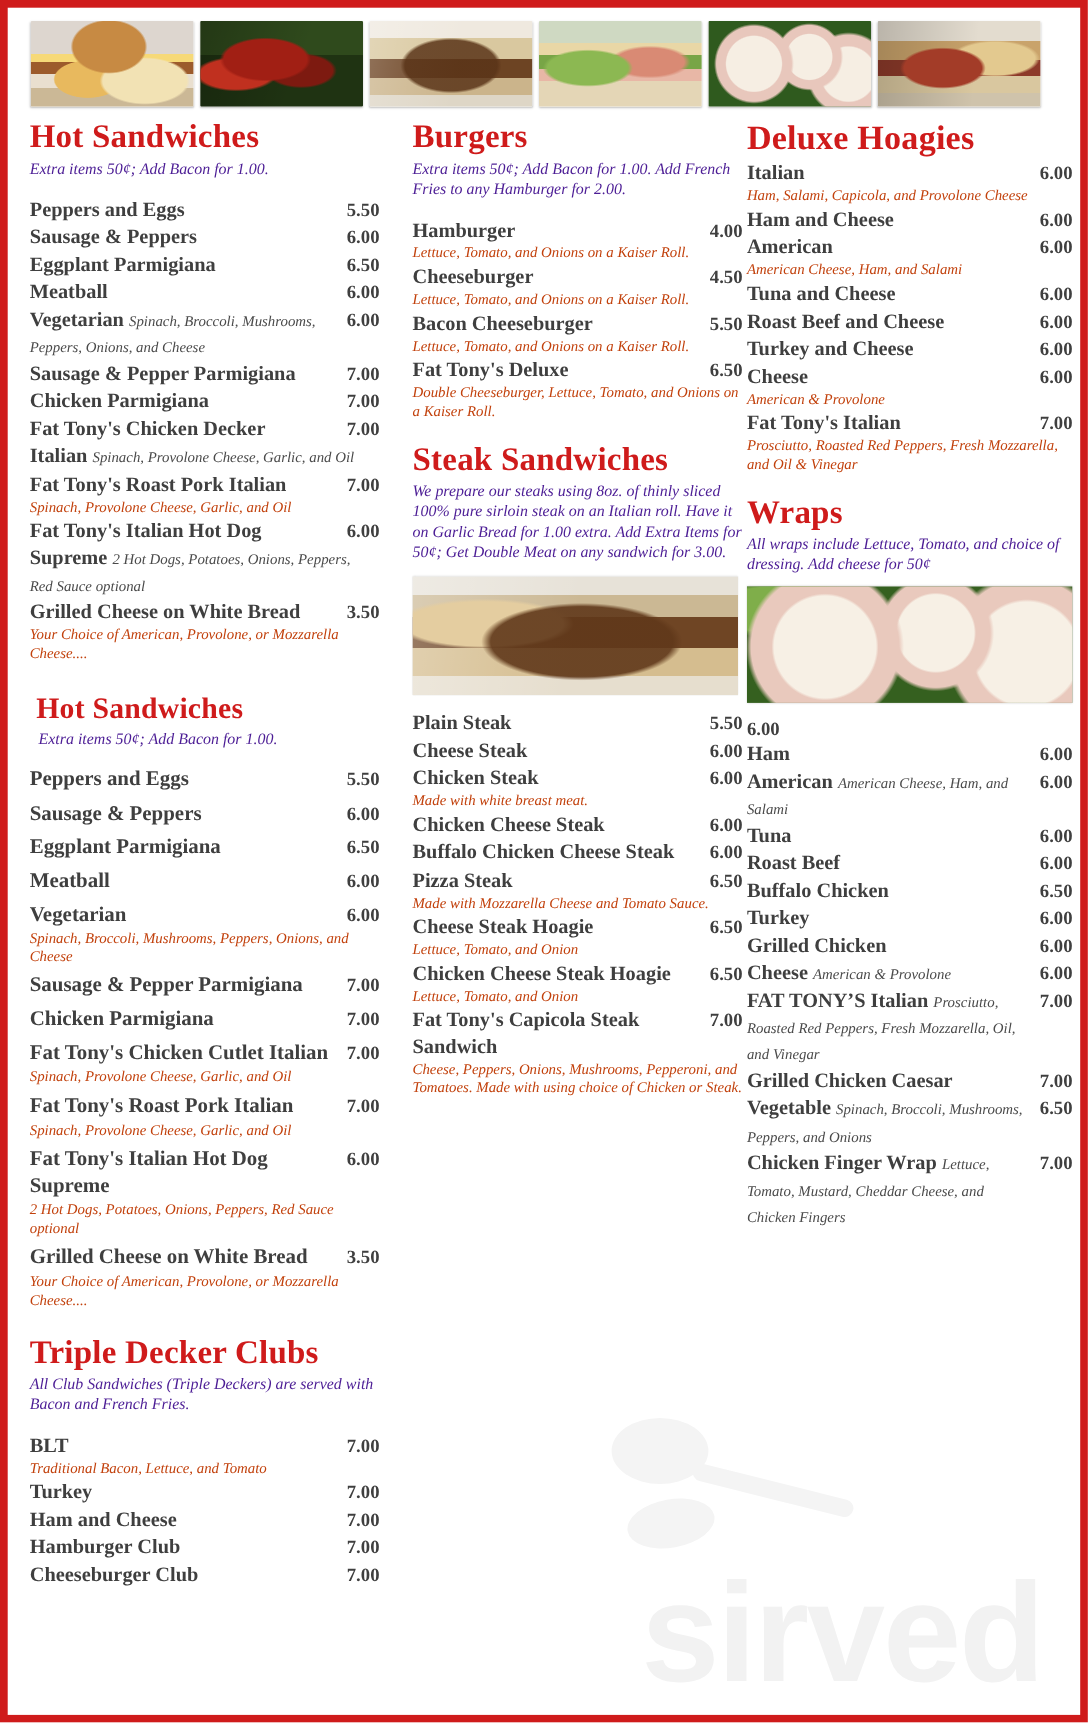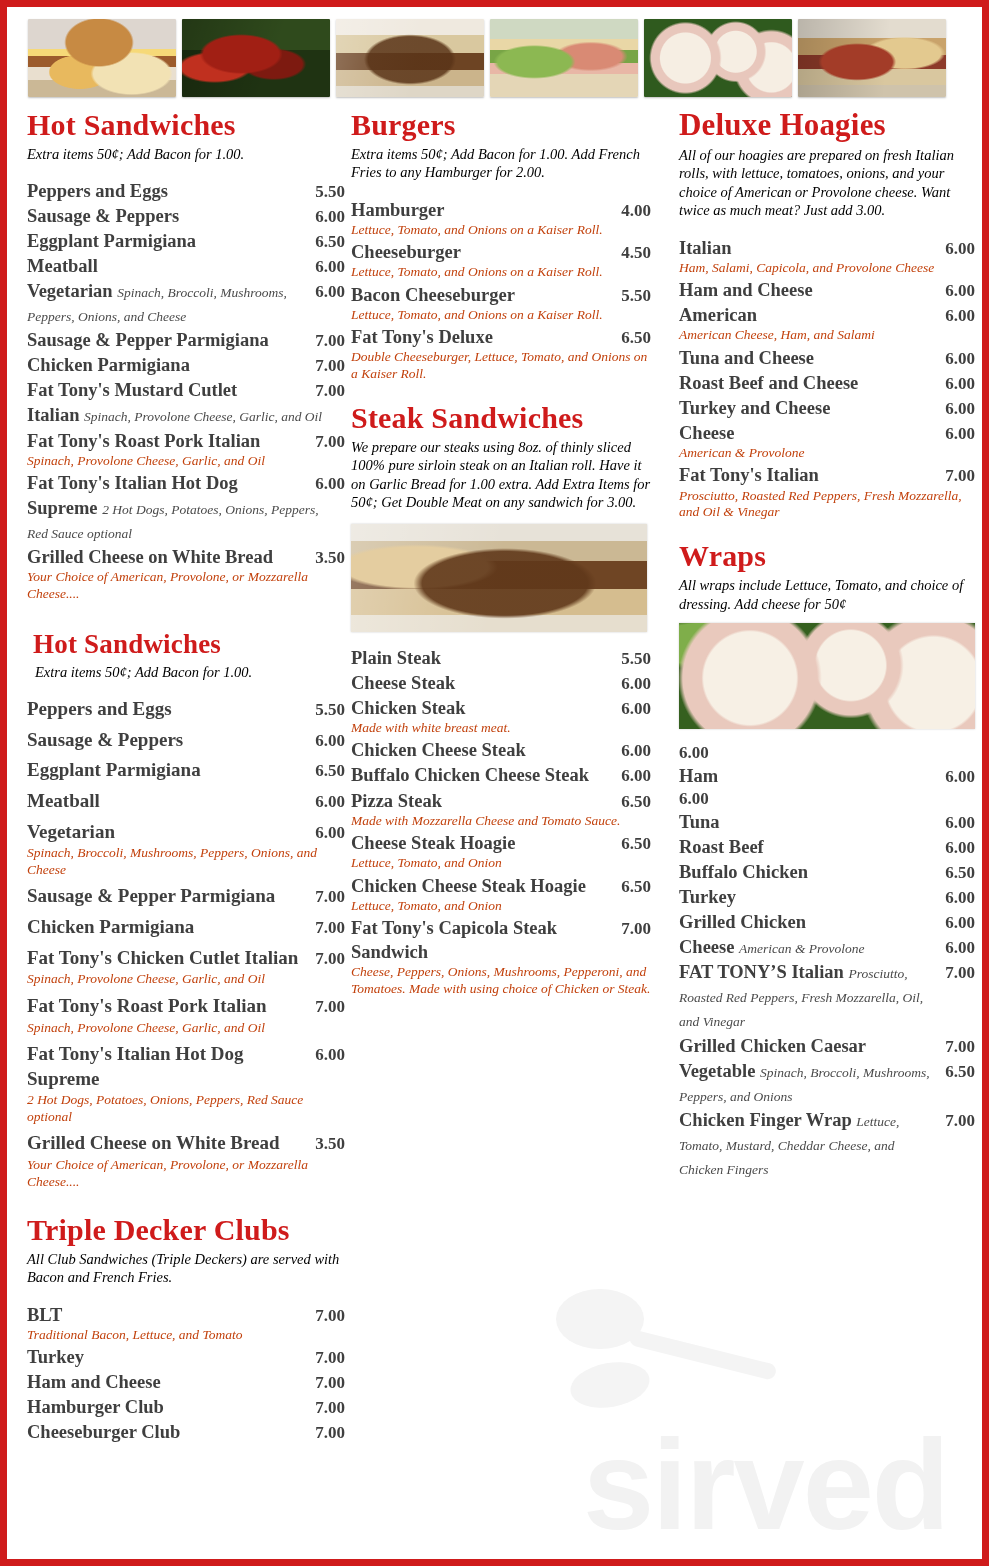--- a/index.html
+++ b/index.html
@@ -127,37 +127,37 @@
   .columns {
     position: absolute;
     left: 10px;
     top: 100px;
     width: 955px;
     height: 1440px;
     z-index: 3;
   }
   .col { position: absolute; top: 0; }
   .col-1 { left: 8px;   width: 318px; }
-  .col-2 { left: 332px; width: 300px; }
+  .col-2 { left: 356px; width: 300px; }
   .col-3 { left: 660px; width: 296px; }
 
   h2.section-title {
     font-family: "Liberation Serif", serif;
     color: #cf1b1b;
     font-weight: bold;
     font-size: 30px;
     margin: 0 0 4px 0;
     letter-spacing: .2px;
     line-height: 1.05;
   }
   h2.section-title.small { font-size: 27px; }
   .section-note {
     font-style: italic;
     font-size: 14.5px;
-    color: #000000;
+    color: #4c1d95;
     margin: 0 0 16px 0;
     line-height: 1.28;
   }
   .section-note.tight { margin-bottom: 10px; font-family: Liberation Serif, serif; }
 
   .items { margin: 0; padding: 0; list-style: none; }
   .item { margin: 0 0 1px 0; }
   .item-row {
     display: flex;
     align-items: baseline;
@@ -312,21 +312,21 @@
             </div>
           </li>
           <li class="item">
             <div class="item-row">
               <div class="item-name"><span>Chicken Parmigiana</span></div>
               <div class="item-price">7.00</div>
             </div>
           </li>
           <li class="item">
             <div class="item-row">
-              <div class="item-name"><span>Fat Tony's Mustard Cutlet</span></div>
+              <div class="item-name"><span>Fat Tony's Chicken Decker</span></div>
               <div class="item-price">7.00</div>
             </div>
           </li>
           <li class="item">
             <div class="item-row">
               <div class="item-name">
                 <span>Italian</span>
                 <span class="inline-desc">Spinach, Provolone Cheese, Garlic, and Oil</span>
               </div>
               <div class="item-price"></div>
@@ -593,21 +593,20 @@
             <div class="item-desc">Cheese, Peppers, Onions, Mushrooms, Pepperoni, and Tomatoes. Made with using choice of Chicken or Steak.</div>
           </li>
         </ul>
       </section>
     </div>
 
     <div class="col col-3">
 
       <section>
         <h2 class="section-title" style="font-size:31px;">Deluxe Hoagies</h2>
-        <p class="section-note">All of our hoagies are prepared on fresh Italian rolls, with lettuce, tomatoes, onions, and your choice of American or Provolone cheese. Want twice as much meat? Just add 3.00.</p>
         <ul class="items">
           <li class="item">
             <div class="item-row">
               <div class="item-name"><span>Italian</span></div>
               <div class="item-price">6.00</div>
             </div>
             <div class="item-desc">Ham, Salami, Capicola, and Provolone Cheese</div>
           </li>
           <li class="item">
             <div class="item-row">
@@ -674,20 +673,24 @@
             </div>
           </li>
           <li class="item">
             <div class="item-row">
               <div class="item-name"><span>Ham</span></div>
               <div class="item-price">6.00</div>
             </div>
           </li>
           <li class="item">
             <div class="item-row">
+              <div class="item-name">
+                <span>American</span>
+                <span class="inline-desc">American Cheese, Ham, and Salami</span>
+              </div>
               <div class="item-price">6.00</div>
             </div>
           </li>
           <li class="item">
             <div class="item-row">
               <div class="item-name"><span>Tuna</span></div>
               <div class="item-price">6.00</div>
             </div>
           </li>
           <li class="item">

